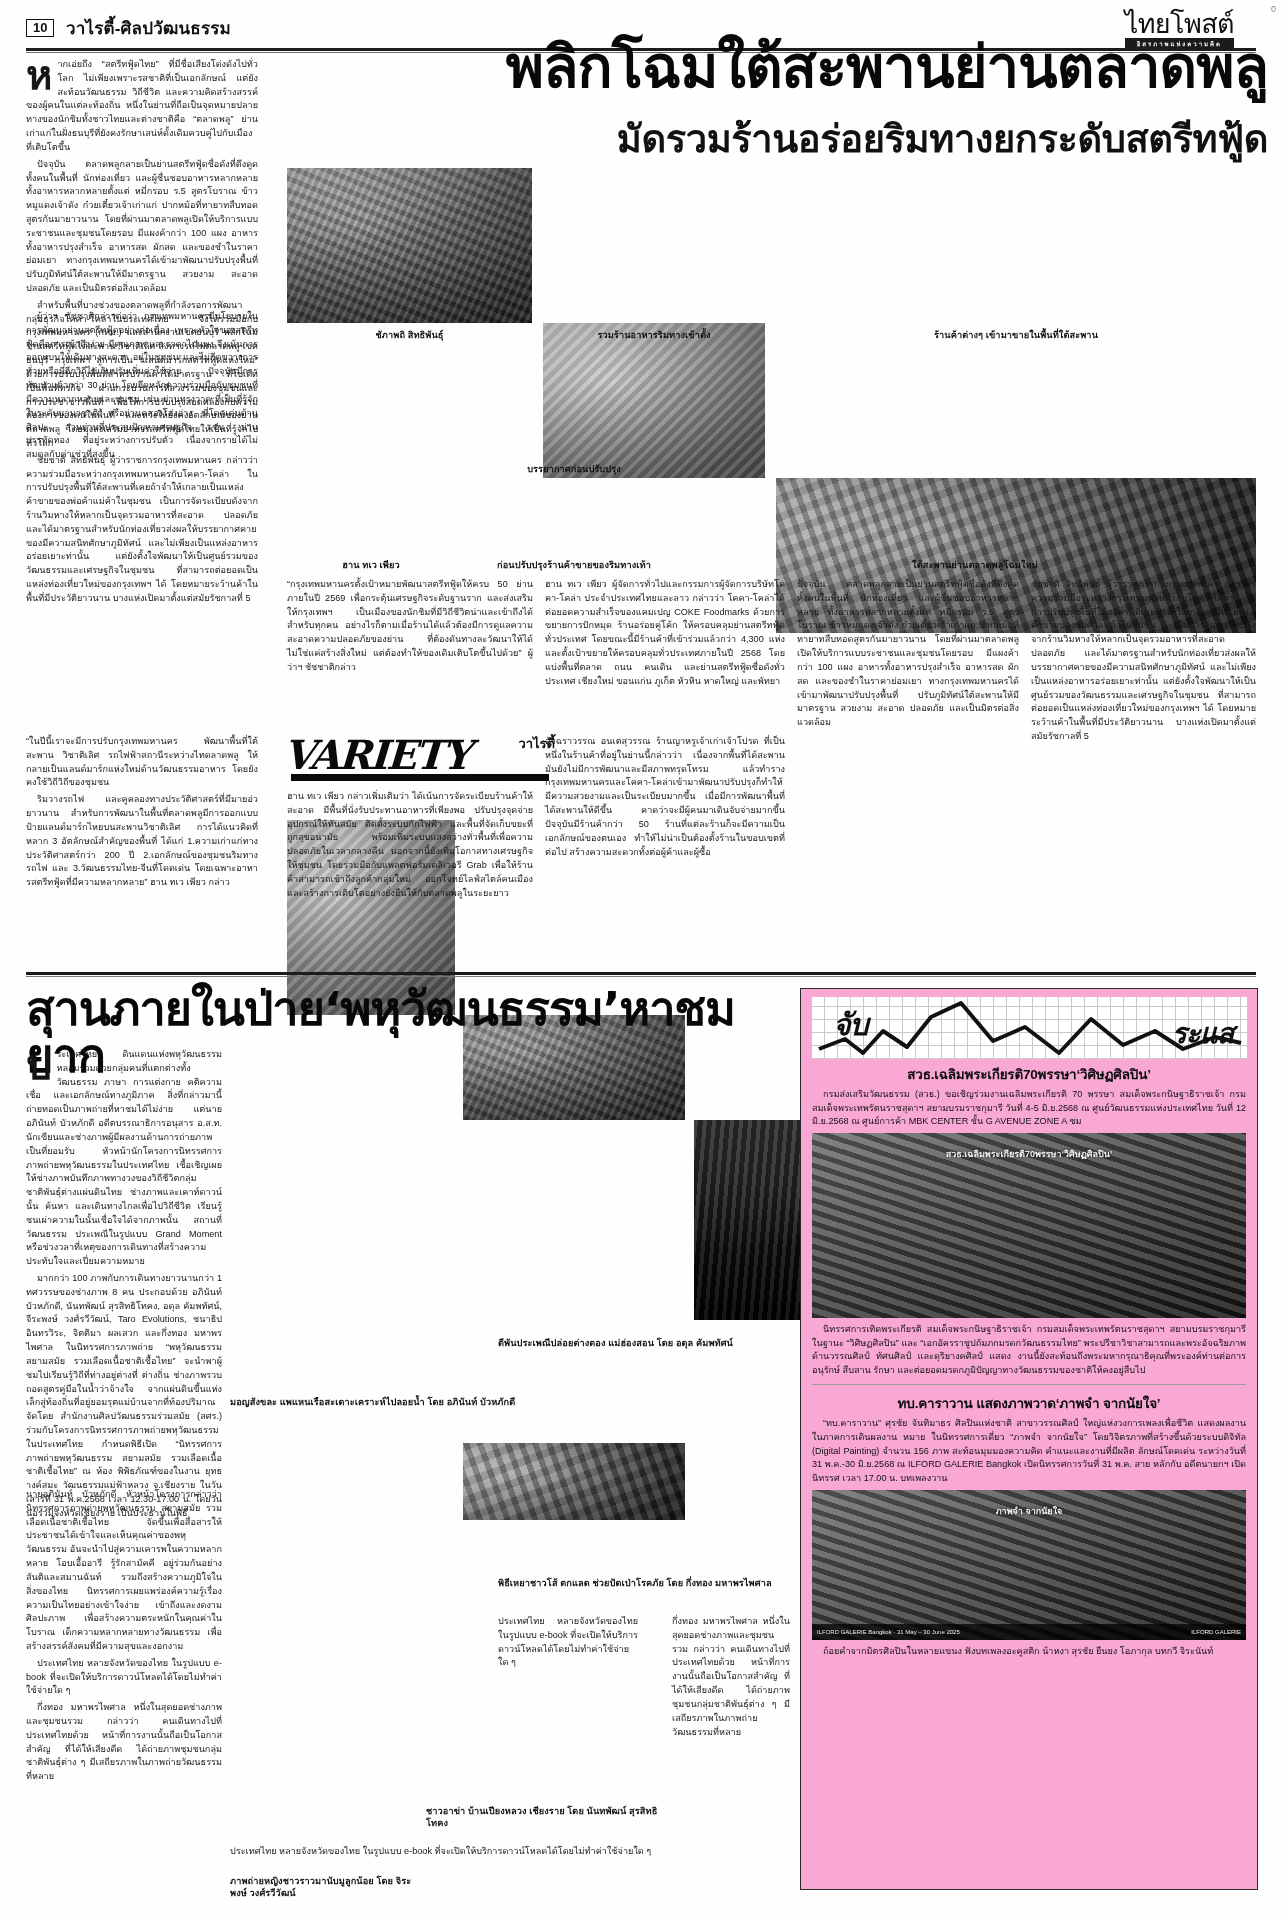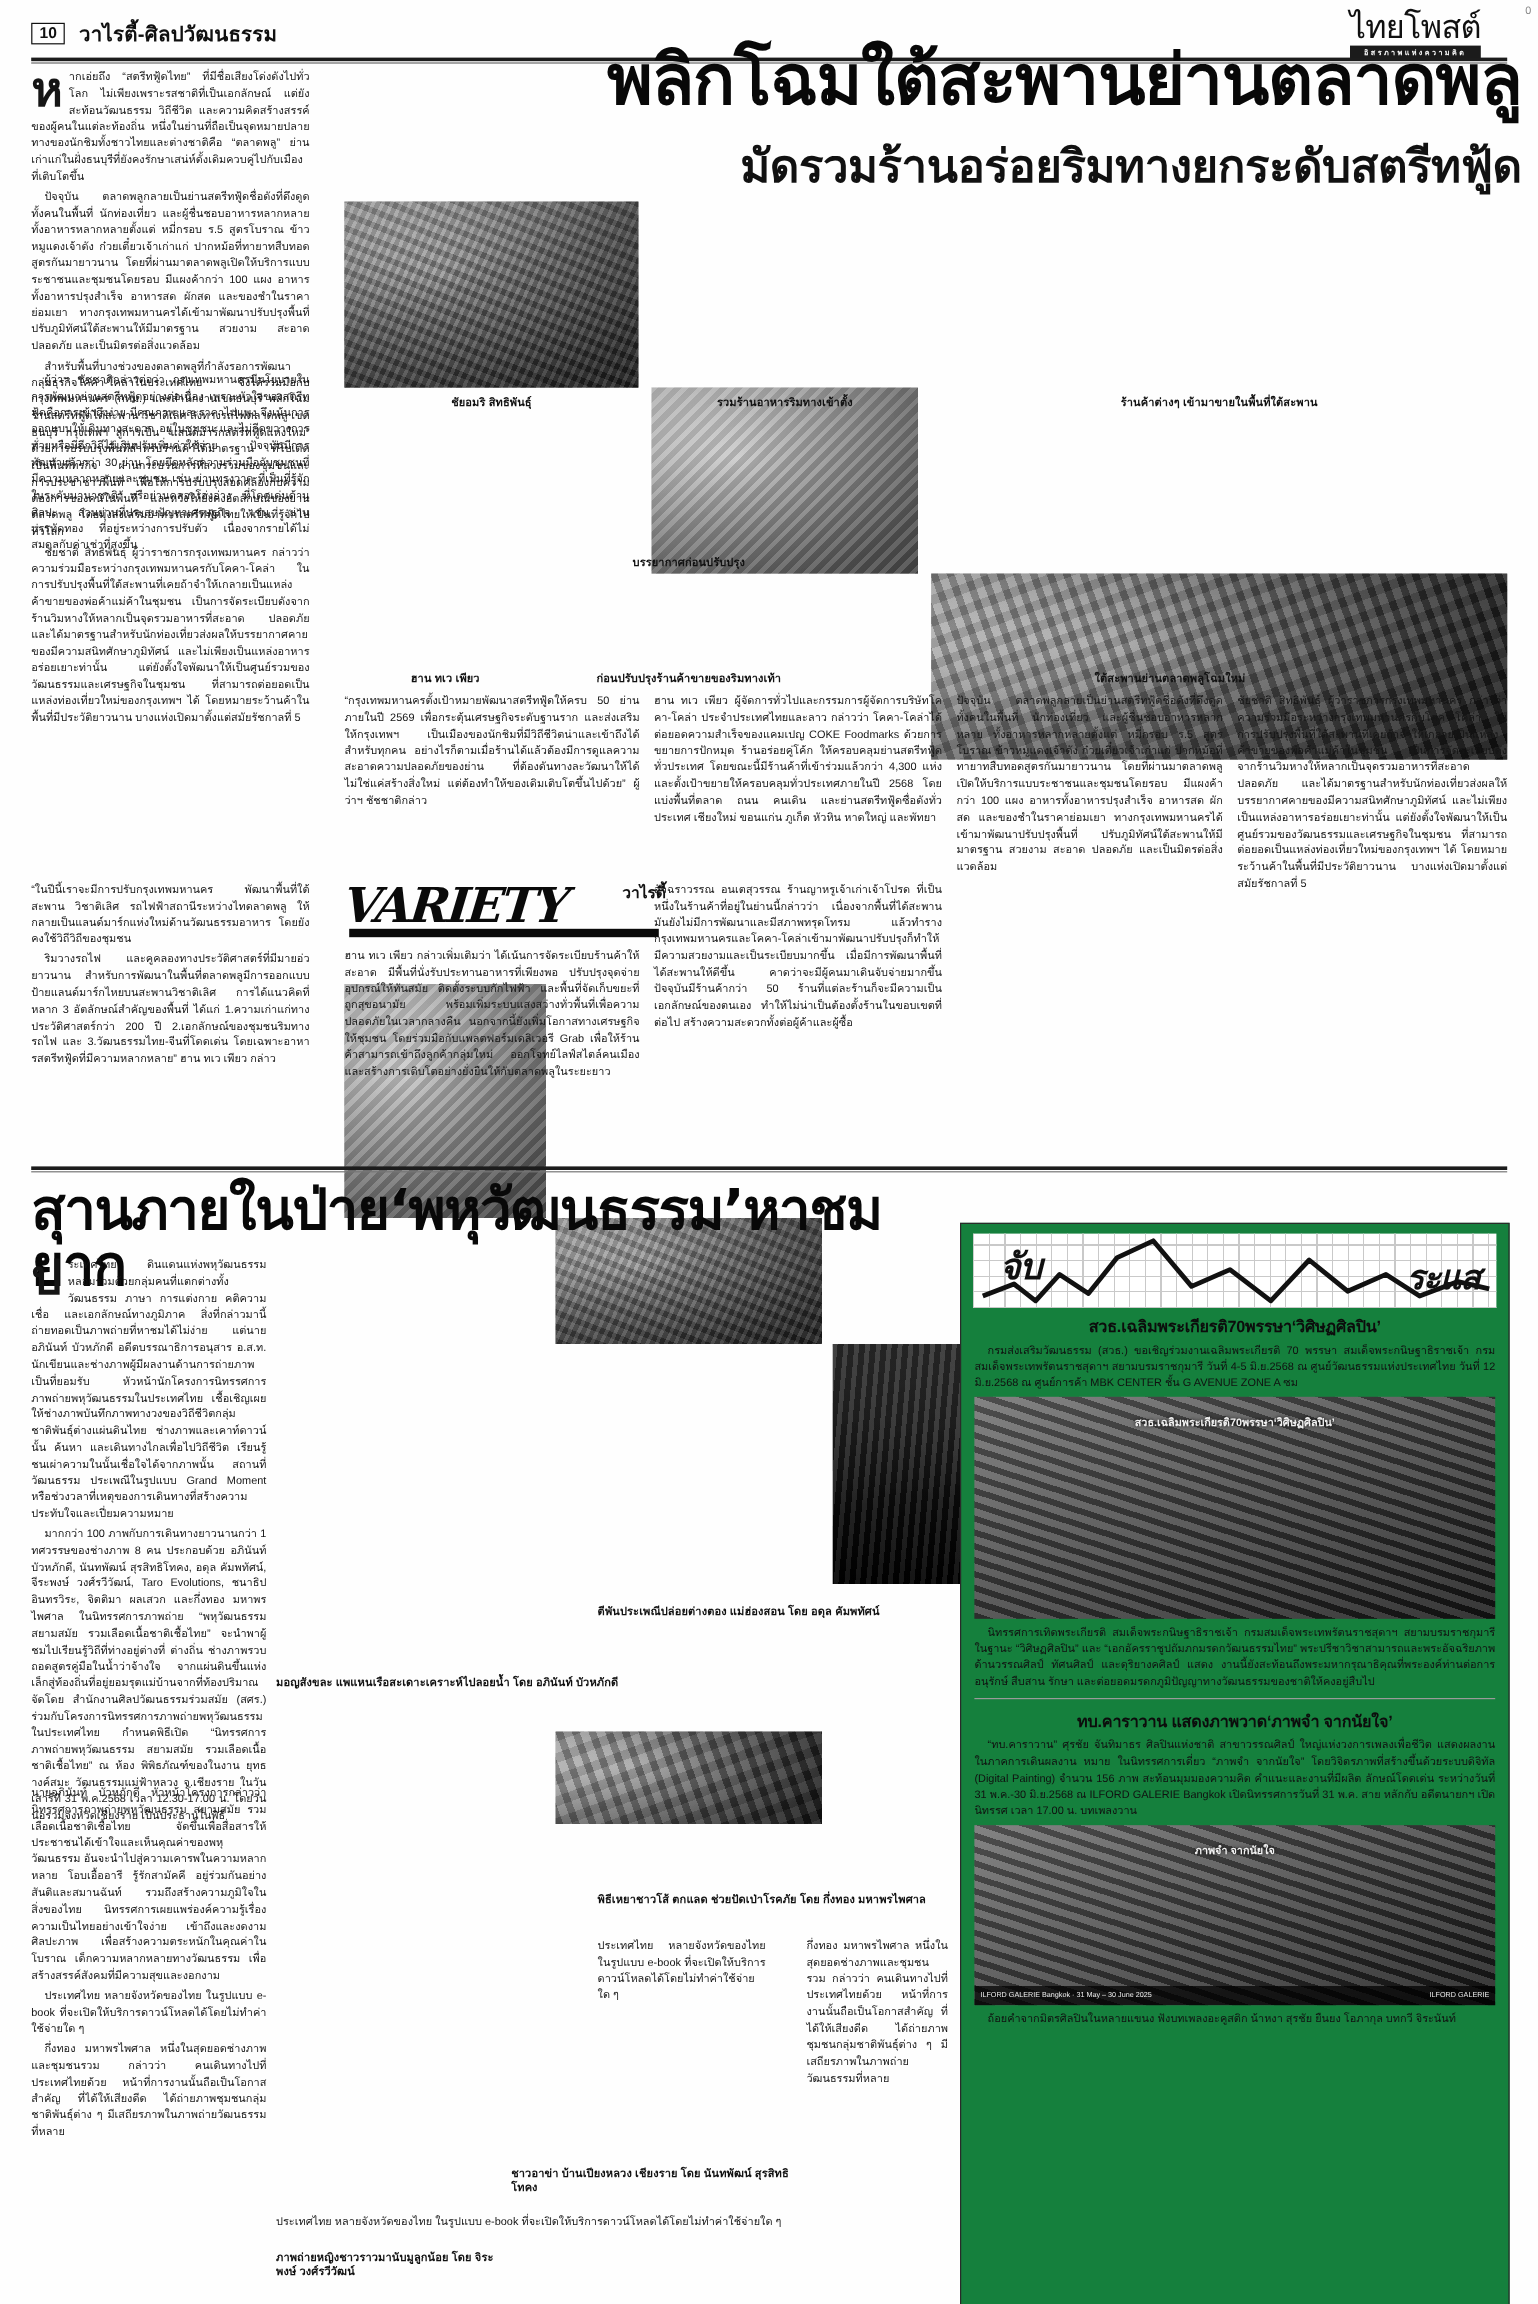--- a/index.html
+++ b/index.html
@@ -119,21 +119,21 @@
   
   .hl3{
     position:absolute;left:26px;top:985px;width:760px;
     font-size:47px;line-height:1;font-weight:700;letter-spacing:-1.2px;
     font-family:"DejaVu Sans",sans-serif;color:#080808;
   }
 
   
   .sidebox{
     position:absolute;left:800px;top:988px;width:456px;height:900px;
-    border:1.4px solid #2a2a2a;background:#15803d;margin-top:31px;
+    border:1.4px solid #2a2a2a;background:#f9a8d4;
   }
   .sbhead{
     position:relative;margin:8px 10px 4px;height:62px;
     background:#fff;
     background-image:
       repeating-linear-gradient(0deg,#c9c9c9 0 1px, transparent 1px 13px),
       repeating-linear-gradient(90deg,#c9c9c9 0 1px, transparent 1px 13px);
     border:0;
   }
   .sbhead .jab{
@@ -198,21 +198,21 @@
     <p class="noind">ากเอ่ยถึง “สตรีทฟู้ดไทย” ที่มีชื่อเสียงโด่งดังไปทั่วโลก ไม่เพียงเพราะรสชาติที่เป็นเอกลักษณ์ แต่ยังสะท้อนวัฒนธรรม วิถีชีวิต และความคิดสร้างสรรค์ของผู้คนในแต่ละท้องถิ่น หนึ่งในย่านที่ถือเป็นจุดหมายปลายทางของนักชิมทั้งชาวไทยและต่างชาติคือ “ตลาดพลู” ย่านเก่าแก่ในฝั่งธนบุรีที่ยังคงรักษาเสน่ห์ดั้งเดิมควบคู่ไปกับเมืองที่เติบโตขึ้น</p>
     <p>ปัจจุบัน ตลาดพลูกลายเป็นย่านสตรีทฟู้ดชื่อดังที่ดึงดูดทั้งคนในพื้นที่ นักท่องเที่ยว และผู้ชื่นชอบอาหารหลากหลาย ทั้งอาหารหลากหลายตั้งแต่ หมี่กรอบ ร.5 สูตรโบราณ ข้าวหมูแดงเจ้าดัง ก๋วยเตี๋ยวเจ้าเก่าแก่ ปากหม้อที่ทายาทสืบทอดสูตรกันมายาวนาน โดยที่ผ่านมาตลาดพลูเปิดให้บริการแบบระชาชนและชุมชนโดยรอบ มีแผงค้ากว่า 100 แผง อาหารทั้งอาหารปรุงสำเร็จ อาหารสด ผักสด และของชำในราคาย่อมเยา ทางกรุงเทพมหานครได้เข้ามาพัฒนาปรับปรุงพื้นที่ ปรับภูมิทัศน์ใต้สะพานให้มีมาตรฐาน สวยงาม สะอาด ปลอดภัย และเป็นมิตรต่อสิ่งแวดล้อม</p>
     <p>สำหรับพื้นที่บางช่วงของตลาดพลูที่กำลังรอการพัฒนา กลุ่มธุรกิจโคคา-โคล่าในประเทศไทย จึงได้ร่วมมือกับกรุงเทพมหานคร (กทม.) และสำนักงานเขตธนบุรี พลิกโฉมร้านสตรีทฟู้ดได้สะพาน วิชาติเลิศ ลิงทางรถไฟตลาดพลู เขตธนบุรี กรุงเทพฯ สู่การเป็น “แลนด์มาร์กสตรีทฟู้ดแห่งใหม่” ด้วยการปรับปรุงพื้นที่สำหรับร้านค้าได้มาตรฐาน ที่โบเติดเป็นพื้นที่ทรกิจ ผ่านกระบวนการที่สวงร่วมของชุมชนและการประชาชาวพื้นที่ เพื่อให้การปรับปรุงสอดคล้องกับความต้องการของคนในพื้นที่ และหวังให้ยังคงอัตลักษณ์ของย่านตลาดพลู โดยมุ่งส่งเสริมอาหารสตรีทฟู้ดไทยให้เป็นที่รู้จักไปทั่วโลก</p>
     <p>ชัยชาติ สิทธิพันธุ์ ผู้ว่าราชการกรุงเทพมหานคร กล่าวว่า ความร่วมมือระหว่างกรุงเทพมหานครกับโคคา-โคล่า ในการปรับปรุงพื้นที่ใต้สะพานที่เคยถ้าจำให้เกลายเป็นแหล่งค้าขายของพ่อค้าแม่ค้าในชุมชน เป็นการจัดระเบียบดังจากร้านวิมหางให้หลากเป็นจุดรวมอาหารที่สะอาด ปลอดภัย และได้มาตรฐานสำหรับนักท่องเที่ยวส่งผลให้บรรยากาศคายของมีความสนิทศักษาภูมิทัศน์ และไม่เพียงเป็นแหล่งอาหารอร่อยเยาะท่านั้น แต่ยังตั้งใจพัฒนาให้เป็นศูนย์รวมของวัฒนธรรมและเศรษฐกิจในชุมชน ที่สามารถต่อยอดเป็นแหล่งท่องเที่ยวใหม่ของกรุงเทพฯ ได้ โดยหมายระว้านค้าในพื้นที่มีประวัติยาวนาน บางแห่งเปิดมาตั้งแต่สมัยรัชกาลที่ 5</p>
   </div>
 
   <div class="abs photo" style="left:287px;top:168px;width:245px;height:155px;"></div>
   <div class="abs photo light" style="left:543px;top:168px;width:222px;height:155px;"></div>
   <div class="abs photo fg" style="left:776px;top:168px;width:480px;height:155px;"></div>
 
-  <div class="abs cap" style="left:287px;top:330px;width:245px;text-align:center;">ชัยอมริ สิทธิพันธุ์</div>
+  <div class="abs cap" style="left:287px;top:330px;width:245px;text-align:center;">ชัภาพถิ สิทธิพันธุ์</div>
   <div class="abs cap" style="left:543px;top:330px;width:222px;text-align:center;">รวมร้านอาหารริมทางเข้าตั้ง</div>
   <div class="abs cap" style="left:776px;top:330px;width:480px;text-align:center;">ร้านค้าต่างๆ เข้ามาขายในพื้นที่ใต้สะพาน</div>
 
   <div class="abs photo light" style="left:287px;top:355px;width:168px;height:195px;"></div>
   <div class="abs photo" style="left:463px;top:355px;width:222px;height:105px;"></div>
   <div class="abs photo dark" style="left:694px;top:355px;width:562px;height:200px;">
   </div>
   <div class="abs cap" style="left:463px;top:464px;width:222px;text-align:center;">บรรยากาศก่อนปรับปรุง</div>
   <div class="abs cap" style="left:694px;top:560px;width:562px;text-align:center;">ใต้สะพานย่านตลาดพลูโฉมใหม่</div>
 

